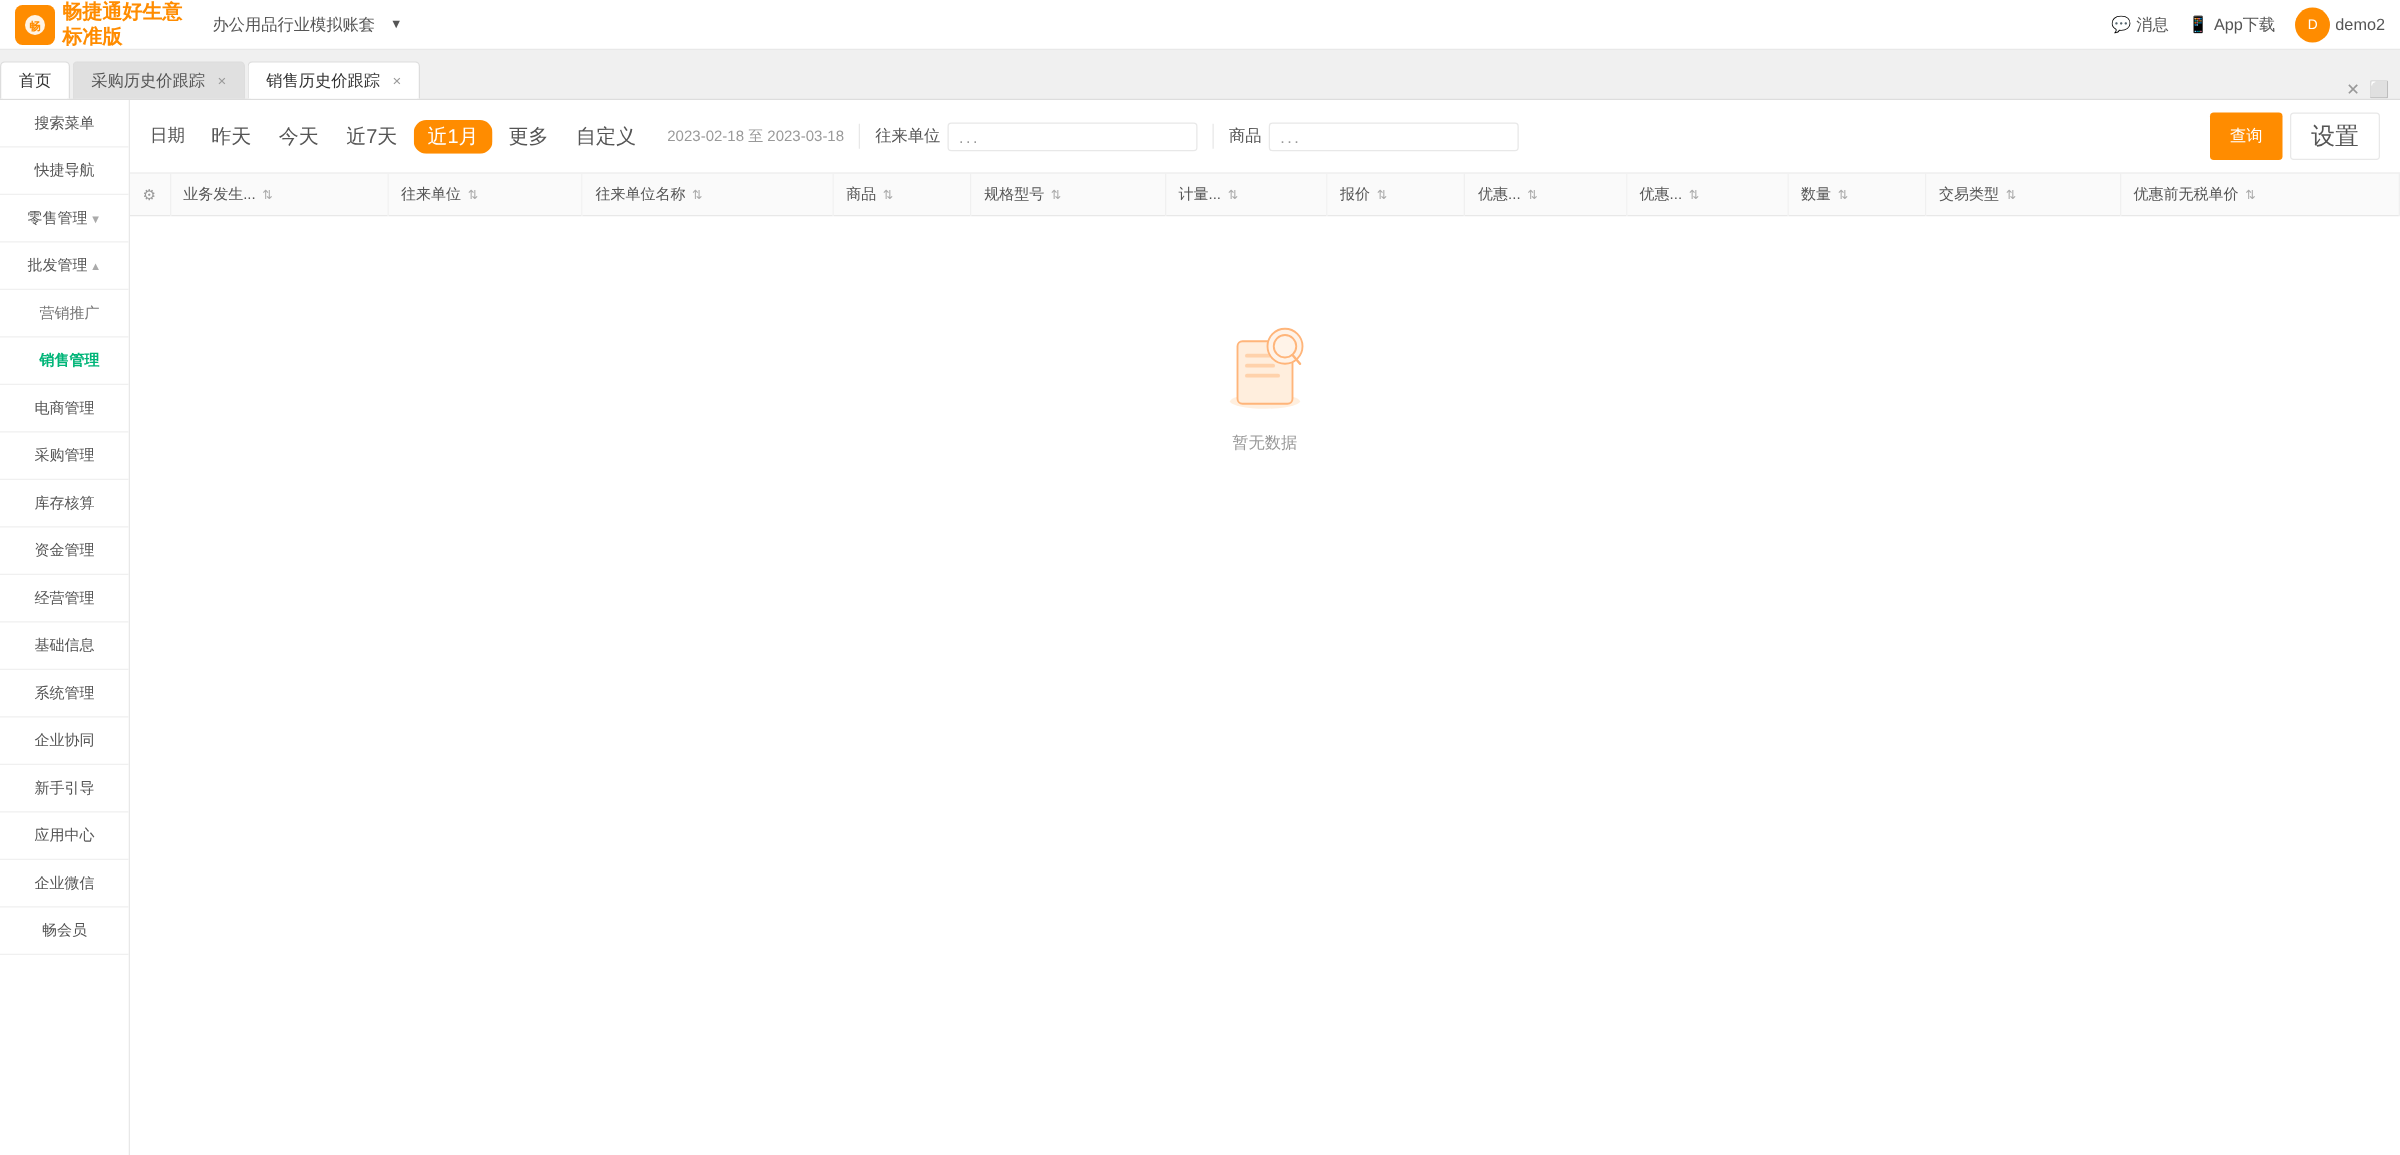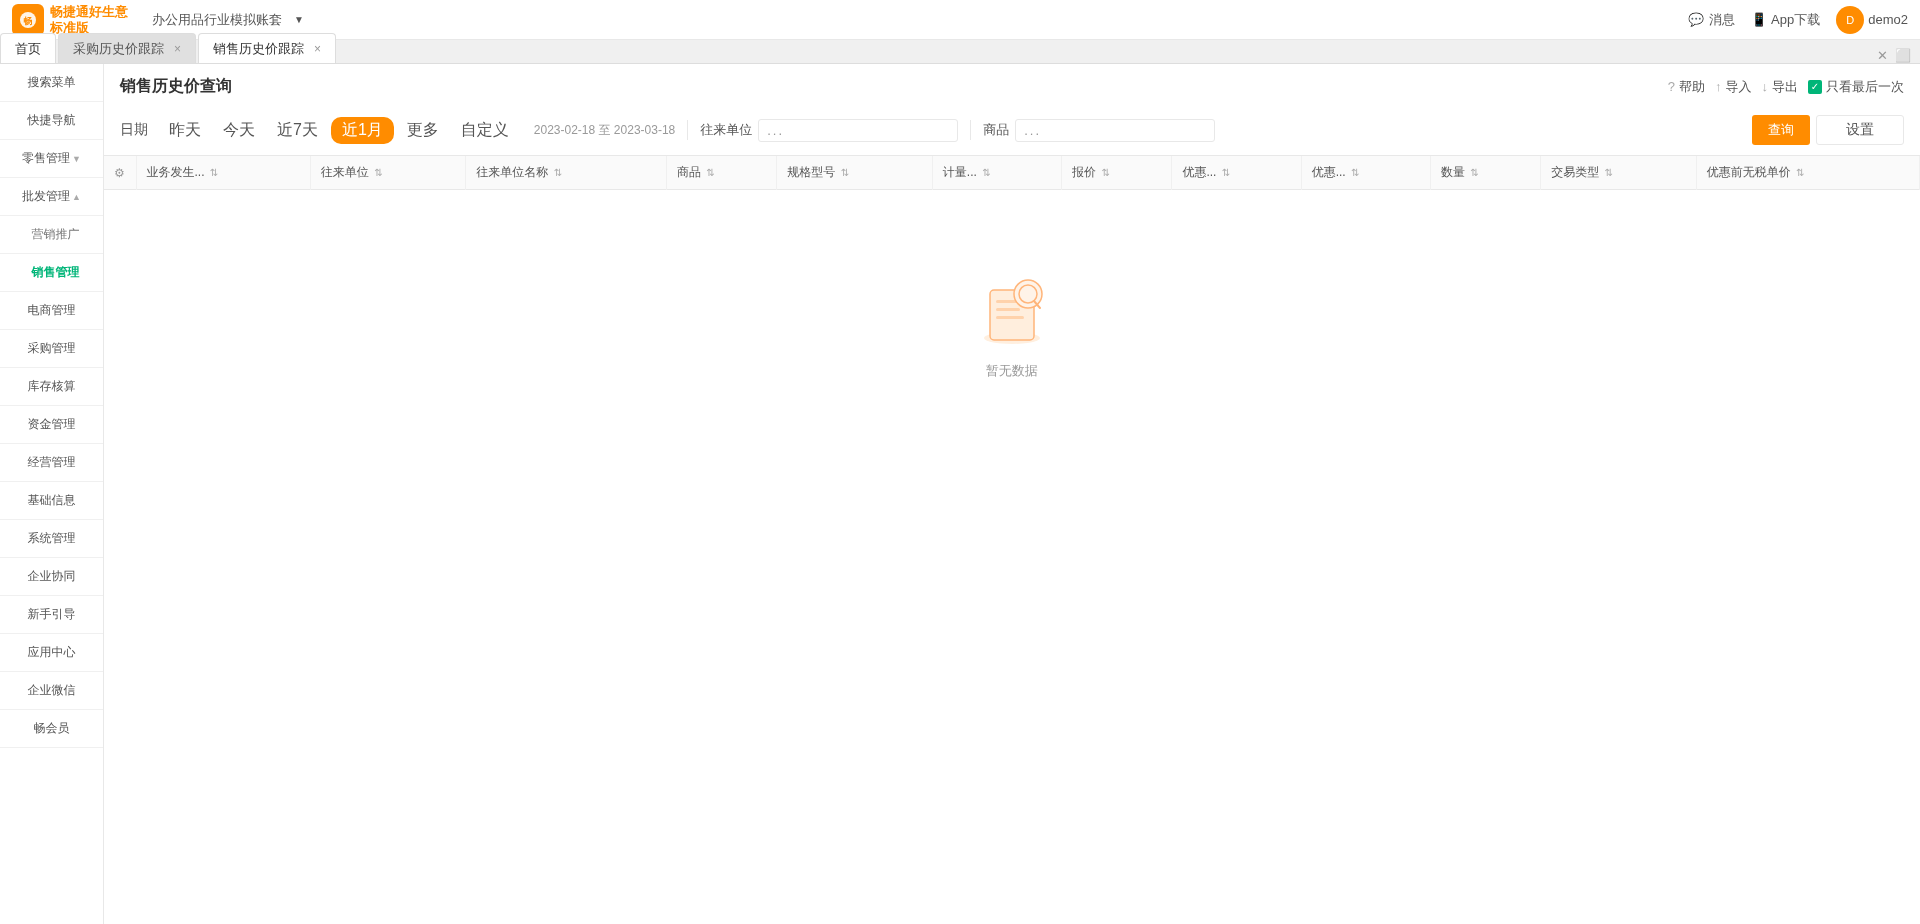--- a/index.html
+++ b/index.html
@@ -4,28 +4,28 @@
   <style>
     * { box-sizing: border-box; margin: 0; padding: 0; }
     body { font-family: "Microsoft YaHei", "PingFang SC", sans-serif; font-size: 13px; background: #f5f5f5; color: #333; display: flex; flex-direction: column; height: 924px; overflow: hidden; }
 
     
     .topbar { height: 40px; background: #fff; display: flex; align-items: center; padding: 0 12px; border-bottom: 1px solid #e8e8e8; justify-content: space-between; flex-shrink: 0; }
     .topbar-left { display: flex; align-items: center; gap: 8px; }
     .logo-area { display: flex; align-items: center; gap: 6px; }
     .logo-icon { width: 32px; height: 32px; background: #ff8c00; border-radius: 6px; display: flex; align-items: center; justify-content: center; }
     .logo-icon svg { width: 20px; height: 20px; fill: white; }
-    .logo-text { font-size: 13px; color: #ff8c00; font-weight: bold; line-height: 1.2; }
+    .logo-text { font-size: 16px; color: #ff8c00; font-weight: bold; line-height: 1.2; }
     .app-selector { display: flex; align-items: center; gap: 12px; color: #555; font-size: 13px; margin-left: 16px; cursor: pointer; }
     .topbar-right { display: flex; align-items: center; gap: 16px; color: #555; font-size: 13px; }
     .topbar-right-item { display: flex; align-items: center; gap: 4px; cursor: pointer; }
     .avatar { width: 28px; height: 28px; border-radius: 50%; background: #ff8c00; display: flex; align-items: center; justify-content: center; color: white; font-size: 11px; }
 
     
-    .tabbar { height: 24px; background: #f0f0f0; display: flex; align-items: flex-end; padding: 0 0 0 0; flex-shrink: 0; border-bottom: 1px solid #ddd; }
+    .tabbar { height: 40px; background: #f0f0f0; display: flex; align-items: flex-end; padding: 0 0 0 0; flex-shrink: 0; border-bottom: 1px solid #ddd; }
     .tab { height: 30px; padding: 0 14px; display: flex; align-items: center; gap: 6px; cursor: pointer; font-size: 13px; color: #555; background: #e0e0e0; border-radius: 4px 4px 0 0; margin-right: 2px; border: 1px solid #ddd; border-bottom: none; }
     .tab.home { background: #fff; color: #333; border-color: #ddd; }
     .tab.active { background: #fff; color: #333; border-color: #ddd; }
     .tab-close { font-size: 12px; color: #999; cursor: pointer; margin-left: 4px; }
     .tabbar-actions { margin-left: auto; display: flex; align-items: center; padding: 0 8px; gap: 8px; }
 
     
     .main-layout { display: flex; flex: 1; overflow: hidden; }
 
     
@@ -53,21 +53,21 @@
     .date-btns { display: flex; align-items: center; gap: 4px; }
     .date-btn { padding: 2px 8px; border-radius: 3px; cursor: pointer; font-size: 16px; color: #555; border: 1px solid transparent; }
     .date-btn.active { background: #ff8c00; color: white; border-radius: 10px; padding: 2px 10px; }
     .date-range { font-size: 12px; color: #999; margin-left: 4px; }
     .filter-divider { width: 1px; height: 20px; background: #e8e8e8; }
     .filter-field { display: flex; align-items: center; gap: 6px; }
     .filter-field-label { color: #555; white-space: nowrap; }
     .filter-input { border: 1px solid #e8e8e8; border-radius: 3px; padding: 3px 8px; font-size: 13px; color: #555; min-width: 180px; background: #fff; cursor: pointer; display: flex; align-items: center; justify-content: space-between; }
     .filter-input-dots { color: #999; letter-spacing: 2px; }
     .query-btn { background: #ff8c00; color: white; border: none; border-radius: 3px; padding: 5px 16px; cursor: pointer; font-size: 13px; }
-    .settings-btn { border: 1px solid #e8e8e8; background: #fff; border-radius: 3px; padding: 5px 29px; cursor: pointer; font-size: 14px; color: #555; }
+    .settings-btn { border: 1px solid #e8e8e8; background: #fff; border-radius: 3px; padding: 5px 16px; cursor: pointer; font-size: 19px; color: #555; }
 
     
     .table-area { flex: 1; overflow: auto; background: #fff; margin: 0; }
     .data-table { width: 100%; border-collapse: collapse; font-size: 12px; }
     .data-table thead tr { background: #fafafa; border-bottom: 1px solid #e8e8e8; }
     .data-table th { padding: 8px 10px; text-align: left; color: #555; font-weight: normal; border-right: 1px solid #f0f0f0; white-space: nowrap; position: relative; cursor: pointer; }
     .th-sort { color: #aaa; font-size: 10px; margin-left: 2px; }
     .col-settings { width: 32px; text-align: center; }
     .gear-icon { color: #999; cursor: pointer; }
 
@@ -192,43 +192,20 @@
     <div class="sidebar-item">
       <div>企业微信</div>
     </div>
     <div class="sidebar-item">
       <div>畅会员</div>
     </div>
   </div>
 
   <div class="content">
 
-    <div class="page-header">
-      <div class="page-title-row">
-        <div class="page-title">销售历史价查询</div>
-        <div class="page-actions">
-          <div class="page-actions-item">
-            <span style="color:#aaa;">?</span>
-            <span>帮助</span>
-          </div>
-          <div class="page-actions-item">
-            <span style="color:#aaa;">↑</span>
-            <span>导入</span>
-          </div>
-          <div class="page-actions-item">
-            <span style="color:#aaa;">↓</span>
-            <span>导出</span>
-          </div>
-          <div class="checkbox-label">
-            <div class="checkbox-teal"></div>
-            <span>只看最后一次</span>
-          </div>
-        </div>
-      </div>
-    </div>
 
     <div class="filter-row">
       <span class="filter-label">日期</span>
       <div class="date-btns">
         <span class="date-btn">昨天</span>
         <span class="date-btn">今天</span>
         <span class="date-btn">近7天</span>
         <span class="date-btn active">近1月</span>
         <span class="date-btn">更多</span>
         <span class="date-btn">自定义</span>

